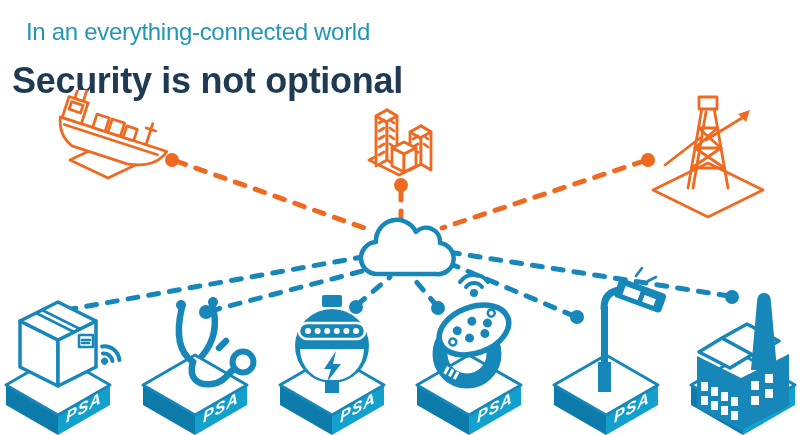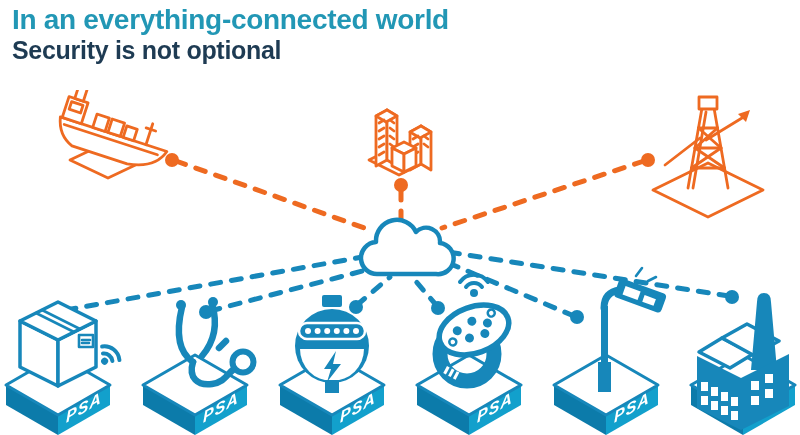--- a/index.html
+++ b/index.html
@@ -1,20 +1,20 @@
 <!DOCTYPE html>
 <html style="--teal: #2297B5; --navy: #1E3B53; --orange: #EE6A21; --blue: #1787BA; --platform_left: #0C7BAA; --platform_right: #12A0CC;"><head>
 <meta charset="utf-8">
 <style>
   html,body{margin:0;padding:0;background:#fff;width:800px;height:435px;overflow:hidden;
     font-family:"Liberation Sans",sans-serif;}
   .page{position:relative;width:800px;height:435px;background:#fff;}
   header{position:absolute;left:12px;top:4px;}
-  h1{margin:0;font-size:28px;font-weight:700;letter-spacing:-0.3px;color:var(--teal);line-height:1.15;}
-  h2{margin:0;font-size:25px;font-weight:600;letter-spacing:-0.3px;color:var(--navy);line-height:1.15;}
+  h1{margin:14px;font-size:24px;font-weight:400;letter-spacing:-0.3px;color:var(--teal);line-height:1.15;}
+  h2{margin:0;font-size:36px;font-weight:600;letter-spacing:-0.3px;color:var(--navy);line-height:1.15;}
   svg.diagram{position:absolute;left:0;top:90px;display:block;}
 
   
   .o-sh{stroke:var(--orange);fill:#fff;stroke-width:2.8;stroke-linejoin:round;stroke-linecap:round;}
   .o-ln{stroke:var(--orange);fill:none;stroke-width:2.8;stroke-linejoin:round;stroke-linecap:round;}
   .o-fill{fill:var(--orange);stroke:none;}
   .o-dash{stroke:var(--orange);fill:none;stroke-width:5;stroke-dasharray:10 11;stroke-linecap:round;}
   .dot-o{fill:var(--orange);}
 
   

